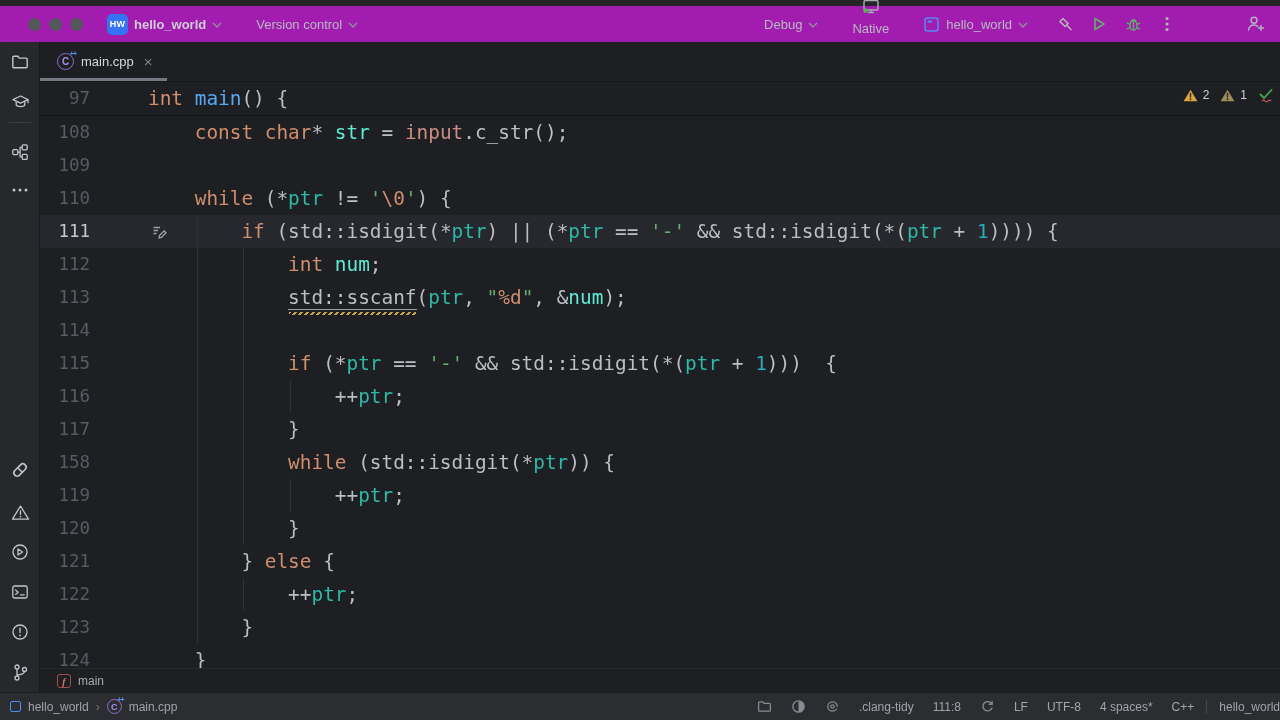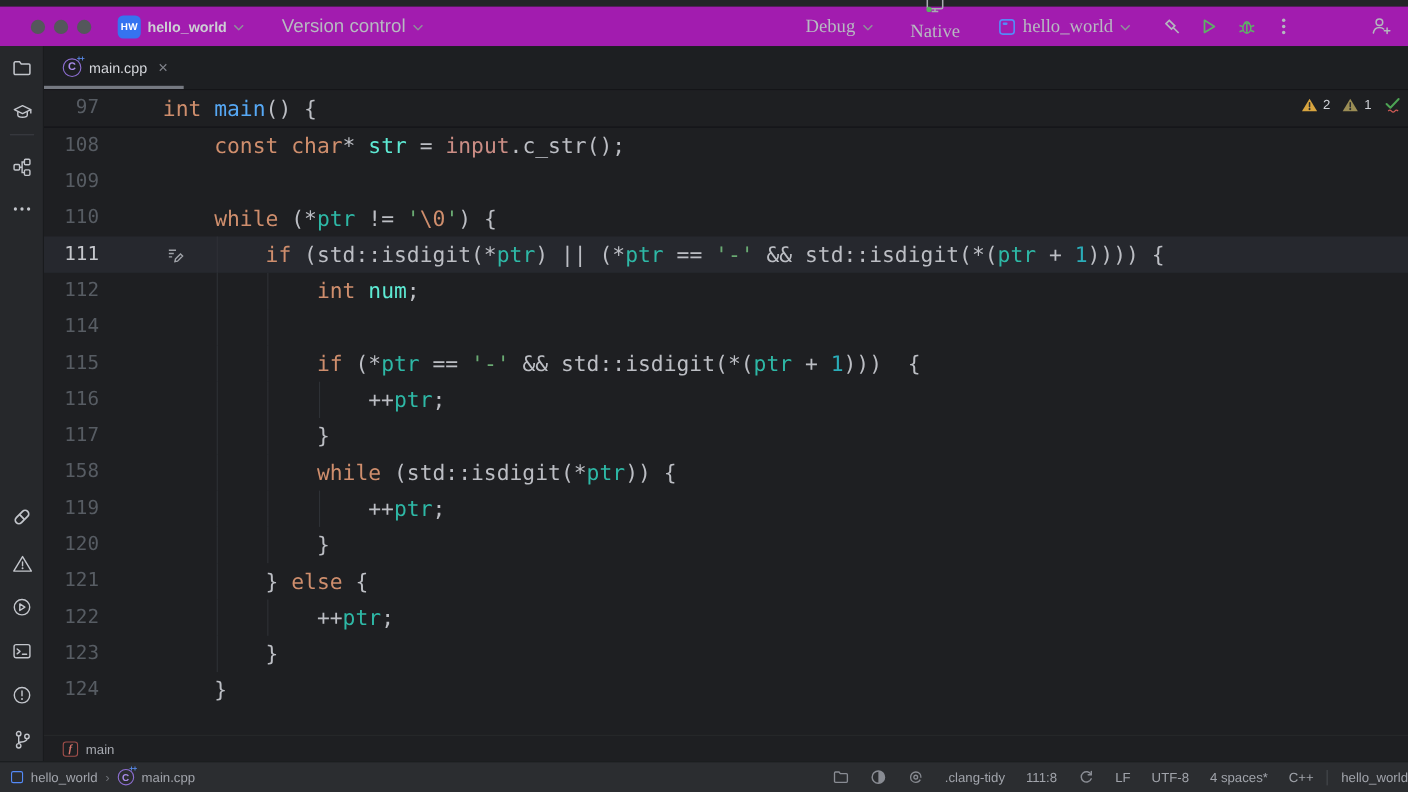--- a/index.html
+++ b/index.html
@@ -8,23 +8,23 @@
   
   .top-edge{position:absolute;left:0;top:0;width:1280px;height:6px;background:#232527;}
   .titlebar{position:absolute;left:0;top:6px;width:1280px;height:36px;background:#a21caf;
             display:flex;align-items:center;}
   .traffic{display:flex;gap:8px;margin-left:28px;}
   .tl{width:13px;height:13px;border-radius:50%;background:#54575B;}
   .tb-group{display:flex;align-items:center;gap:6px;margin-left:24px;cursor:default;}
   .hw-badge{width:21px;height:21px;border-radius:5px;background:#3573F0;color:#fff;
             font-size:9px;font-weight:bold;display:flex;align-items:center;justify-content:center;letter-spacing:.3px;}
   .tb-text{font-size:13px;color:#CDCFD4;font-weight:600;}
-  .tb-text2{font-size:17px;color:#B7BAC1;}
+  .tb-text2{font-size:13px;color:#B7BAC1;}
   .chev{margin-top:2px;}
-  .tb-right{position:absolute;right:0;top:0;height:36px;display:flex;align-items:center;font-family:Liberation Serif, serif;}
+  .tb-right{position:absolute;right:0;top:0;height:36px;display:flex;align-items:center;}
   .tbr-item{display:flex;align-items:center;gap:6px;margin-right:24px;}
   .icon-btn{width:26px;height:26px;display:flex;align-items:center;justify-content:center;border-radius:4px;}
   
   .tabbar{position:absolute;left:40px;top:42px;width:1240px;height:40px;background:#1D1F22;}
   .hsep{position:absolute;left:0;top:81px;width:1280px;height:1px;background:#141518;}
   .tab{position:absolute;left:0;top:0;height:39px;display:flex;align-items:center;padding:0 14px 0 17px;gap:7px;}
   .tab-underline{position:absolute;left:0;bottom:0;height:3px;width:100%;background:#757981;}
   .tab-label{font-size:13px;color:#D5D7DC;}
   .tab-close{font-size:15px;color:#80838B;margin-left:3px;line-height:1;}
   .cpp-icon{position:relative;width:17px;height:17px;border-radius:50%;border:1.6px solid #8E6FD3;
@@ -309,20 +309,26 @@
         </div>
         <div class="line-row">
           <span class="guide" style="left: 156.72px;"></span>
           <span class="guide" style="left: 203.44px;"></span>
           <span class="ln">112</span>
           <pre class="code"><span>            </span><span class="tok-kw">int</span><span class="tok-d"> </span><span class="tok-v1">num</span><span class="tok-d">;</span></pre>
         </div>
         <div class="line-row">
           <span class="guide" style="left: 156.72px;"></span>
           <span class="guide" style="left: 203.44px;"></span>
+          <span class="ln">113</span>
+          <pre class="code"><span>            </span><span class="tok-w">std::sscanf</span><span class="tok-d">(</span><span class="tok-v2">ptr</span><span class="tok-d">, </span><span class="tok-s">"</span><span class="tok-e">%d</span><span class="tok-s">"</span><span class="tok-d">, &amp;</span><span class="tok-v1">num</span><span class="tok-d">);</span></pre>
+        </div>
+        <div class="line-row">
+          <span class="guide" style="left: 156.72px;"></span>
+          <span class="guide" style="left: 203.44px;"></span>
           <span class="ln">114</span>
         </div>
         <div class="line-row">
           <span class="guide" style="left: 156.72px;"></span>
           <span class="guide" style="left: 203.44px;"></span>
           <span class="ln">115</span>
           <pre class="code"><span>            </span><span class="tok-kw">if</span><span class="tok-d"> (*</span><span class="tok-v2">ptr</span><span class="tok-d"> == </span><span class="tok-s">'-'</span><span class="tok-d"> &amp;&amp; std::isdigit(*(</span><span class="tok-v2">ptr</span><span class="tok-d"> + </span><span class="tok-n">1</span><span class="tok-d">)))  {</span></pre>
         </div>
         <div class="line-row">
           <span class="guide" style="left: 156.72px;"></span>

